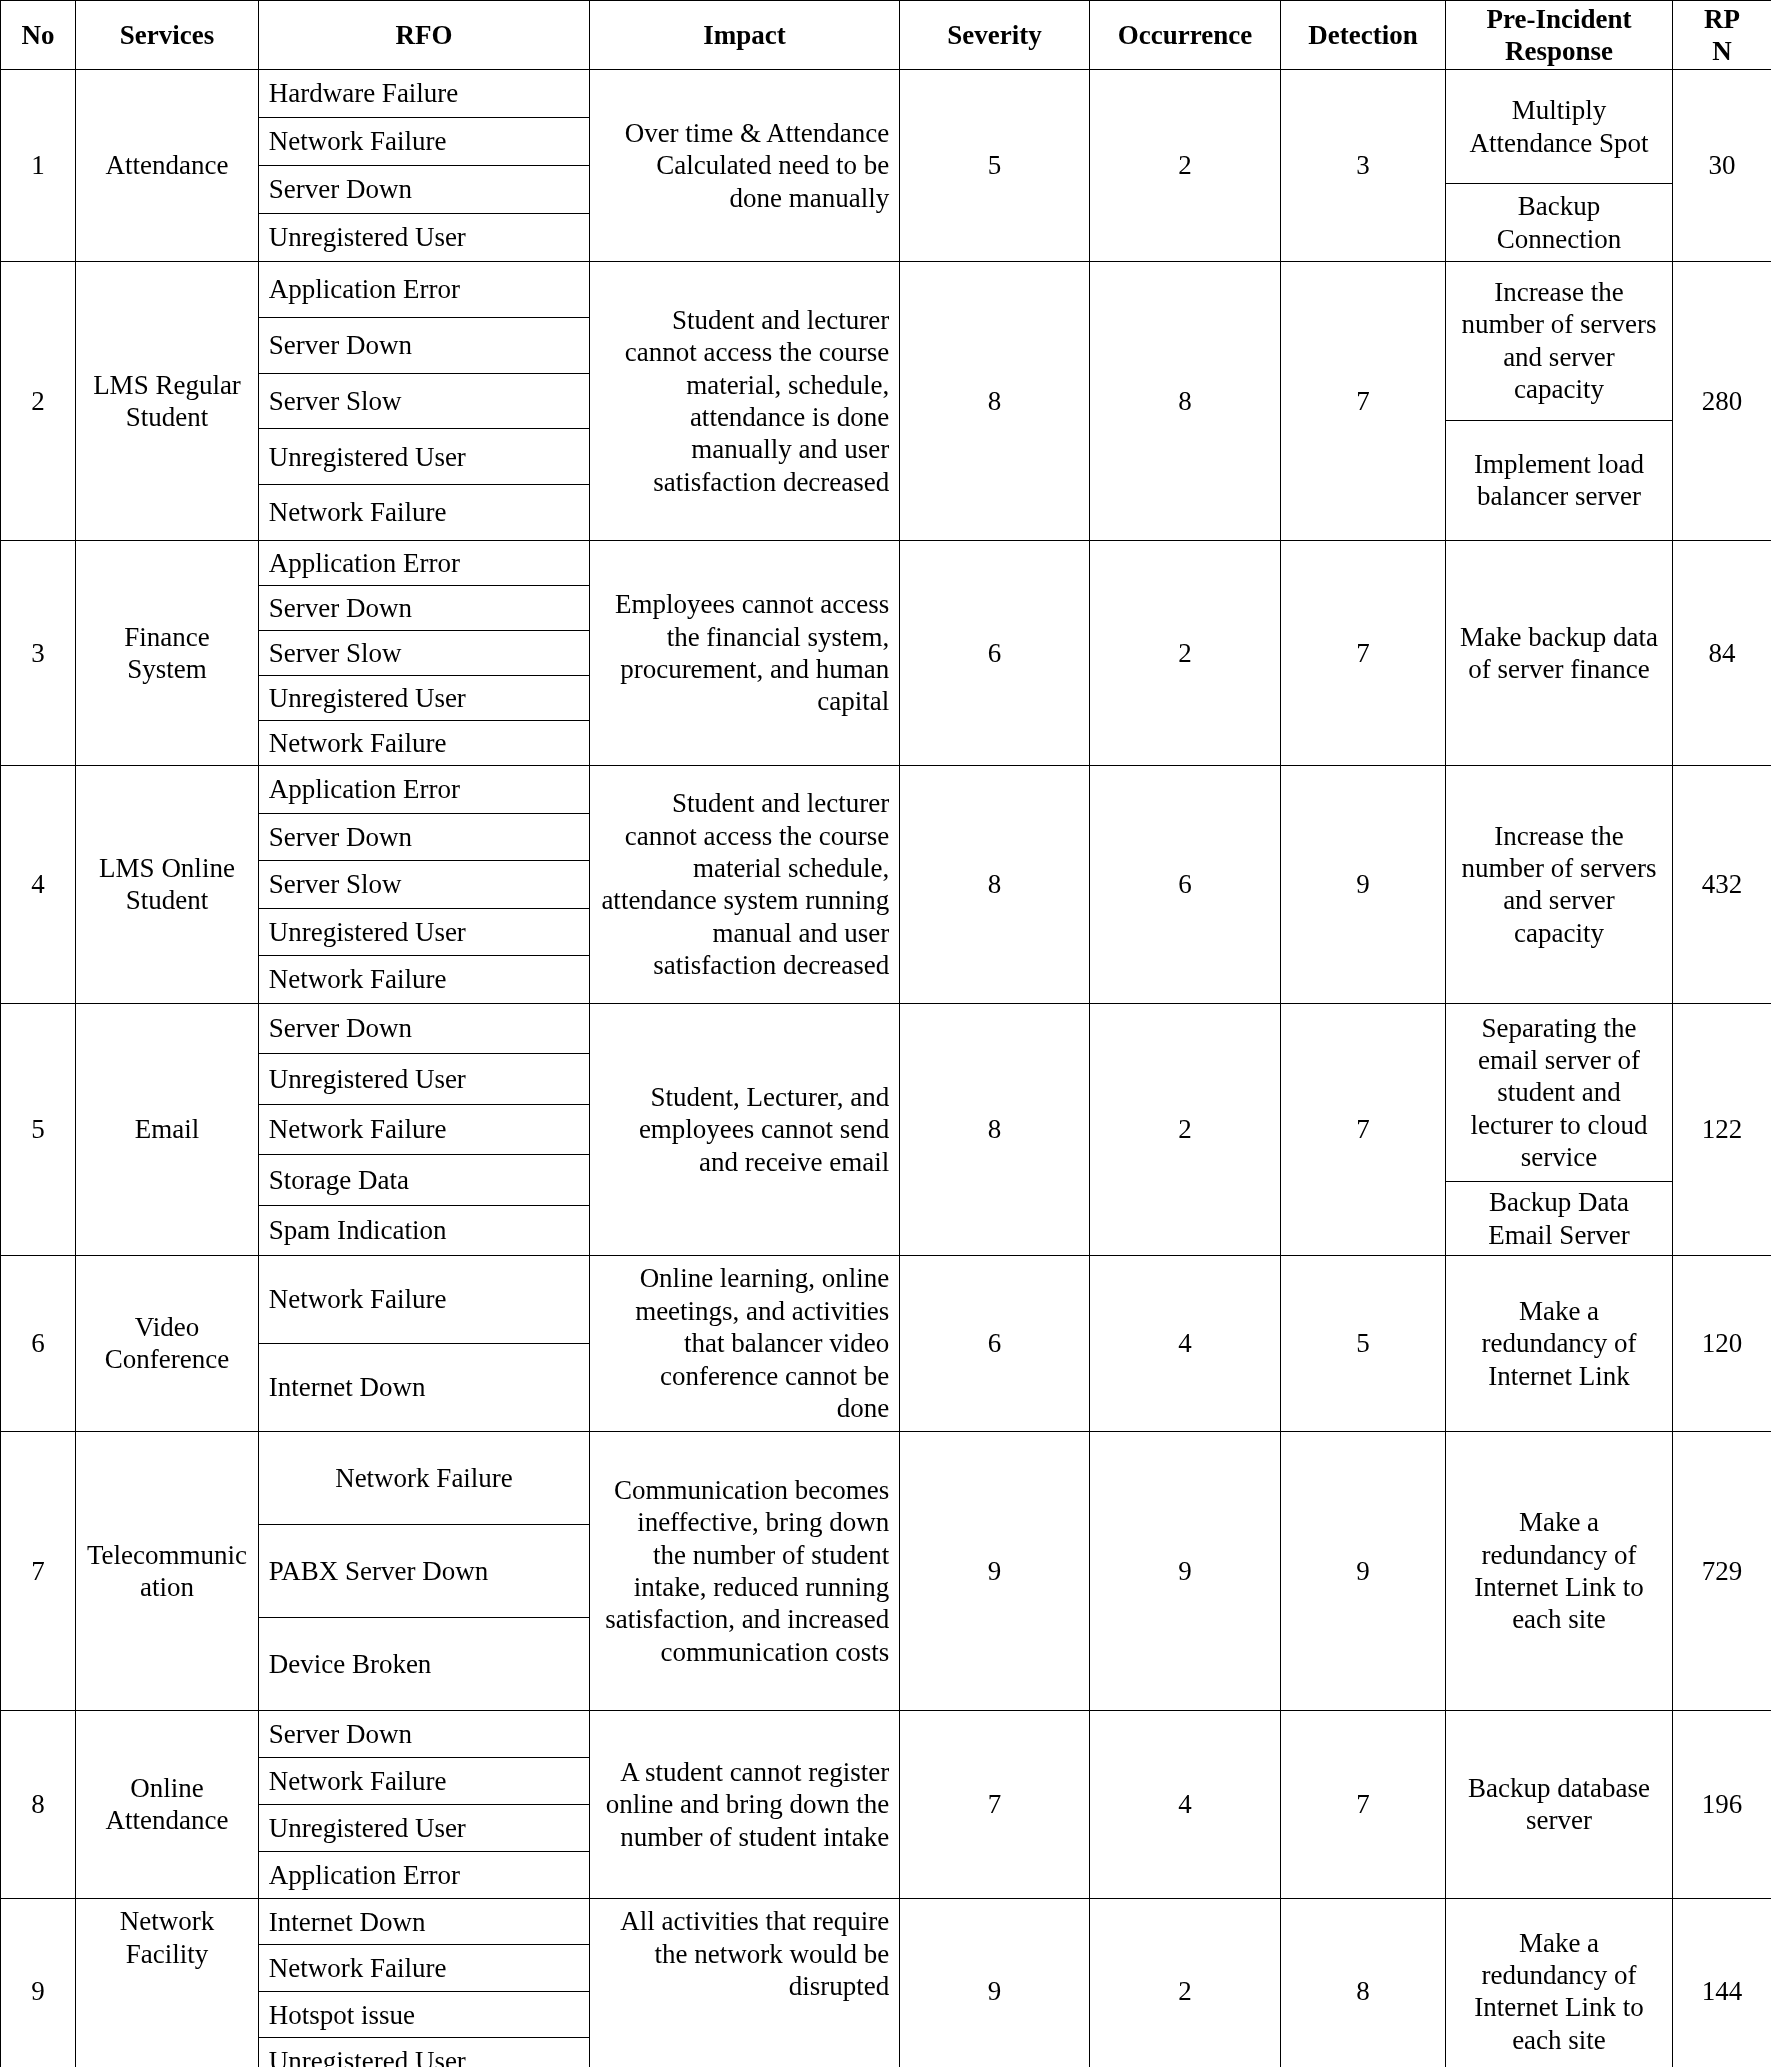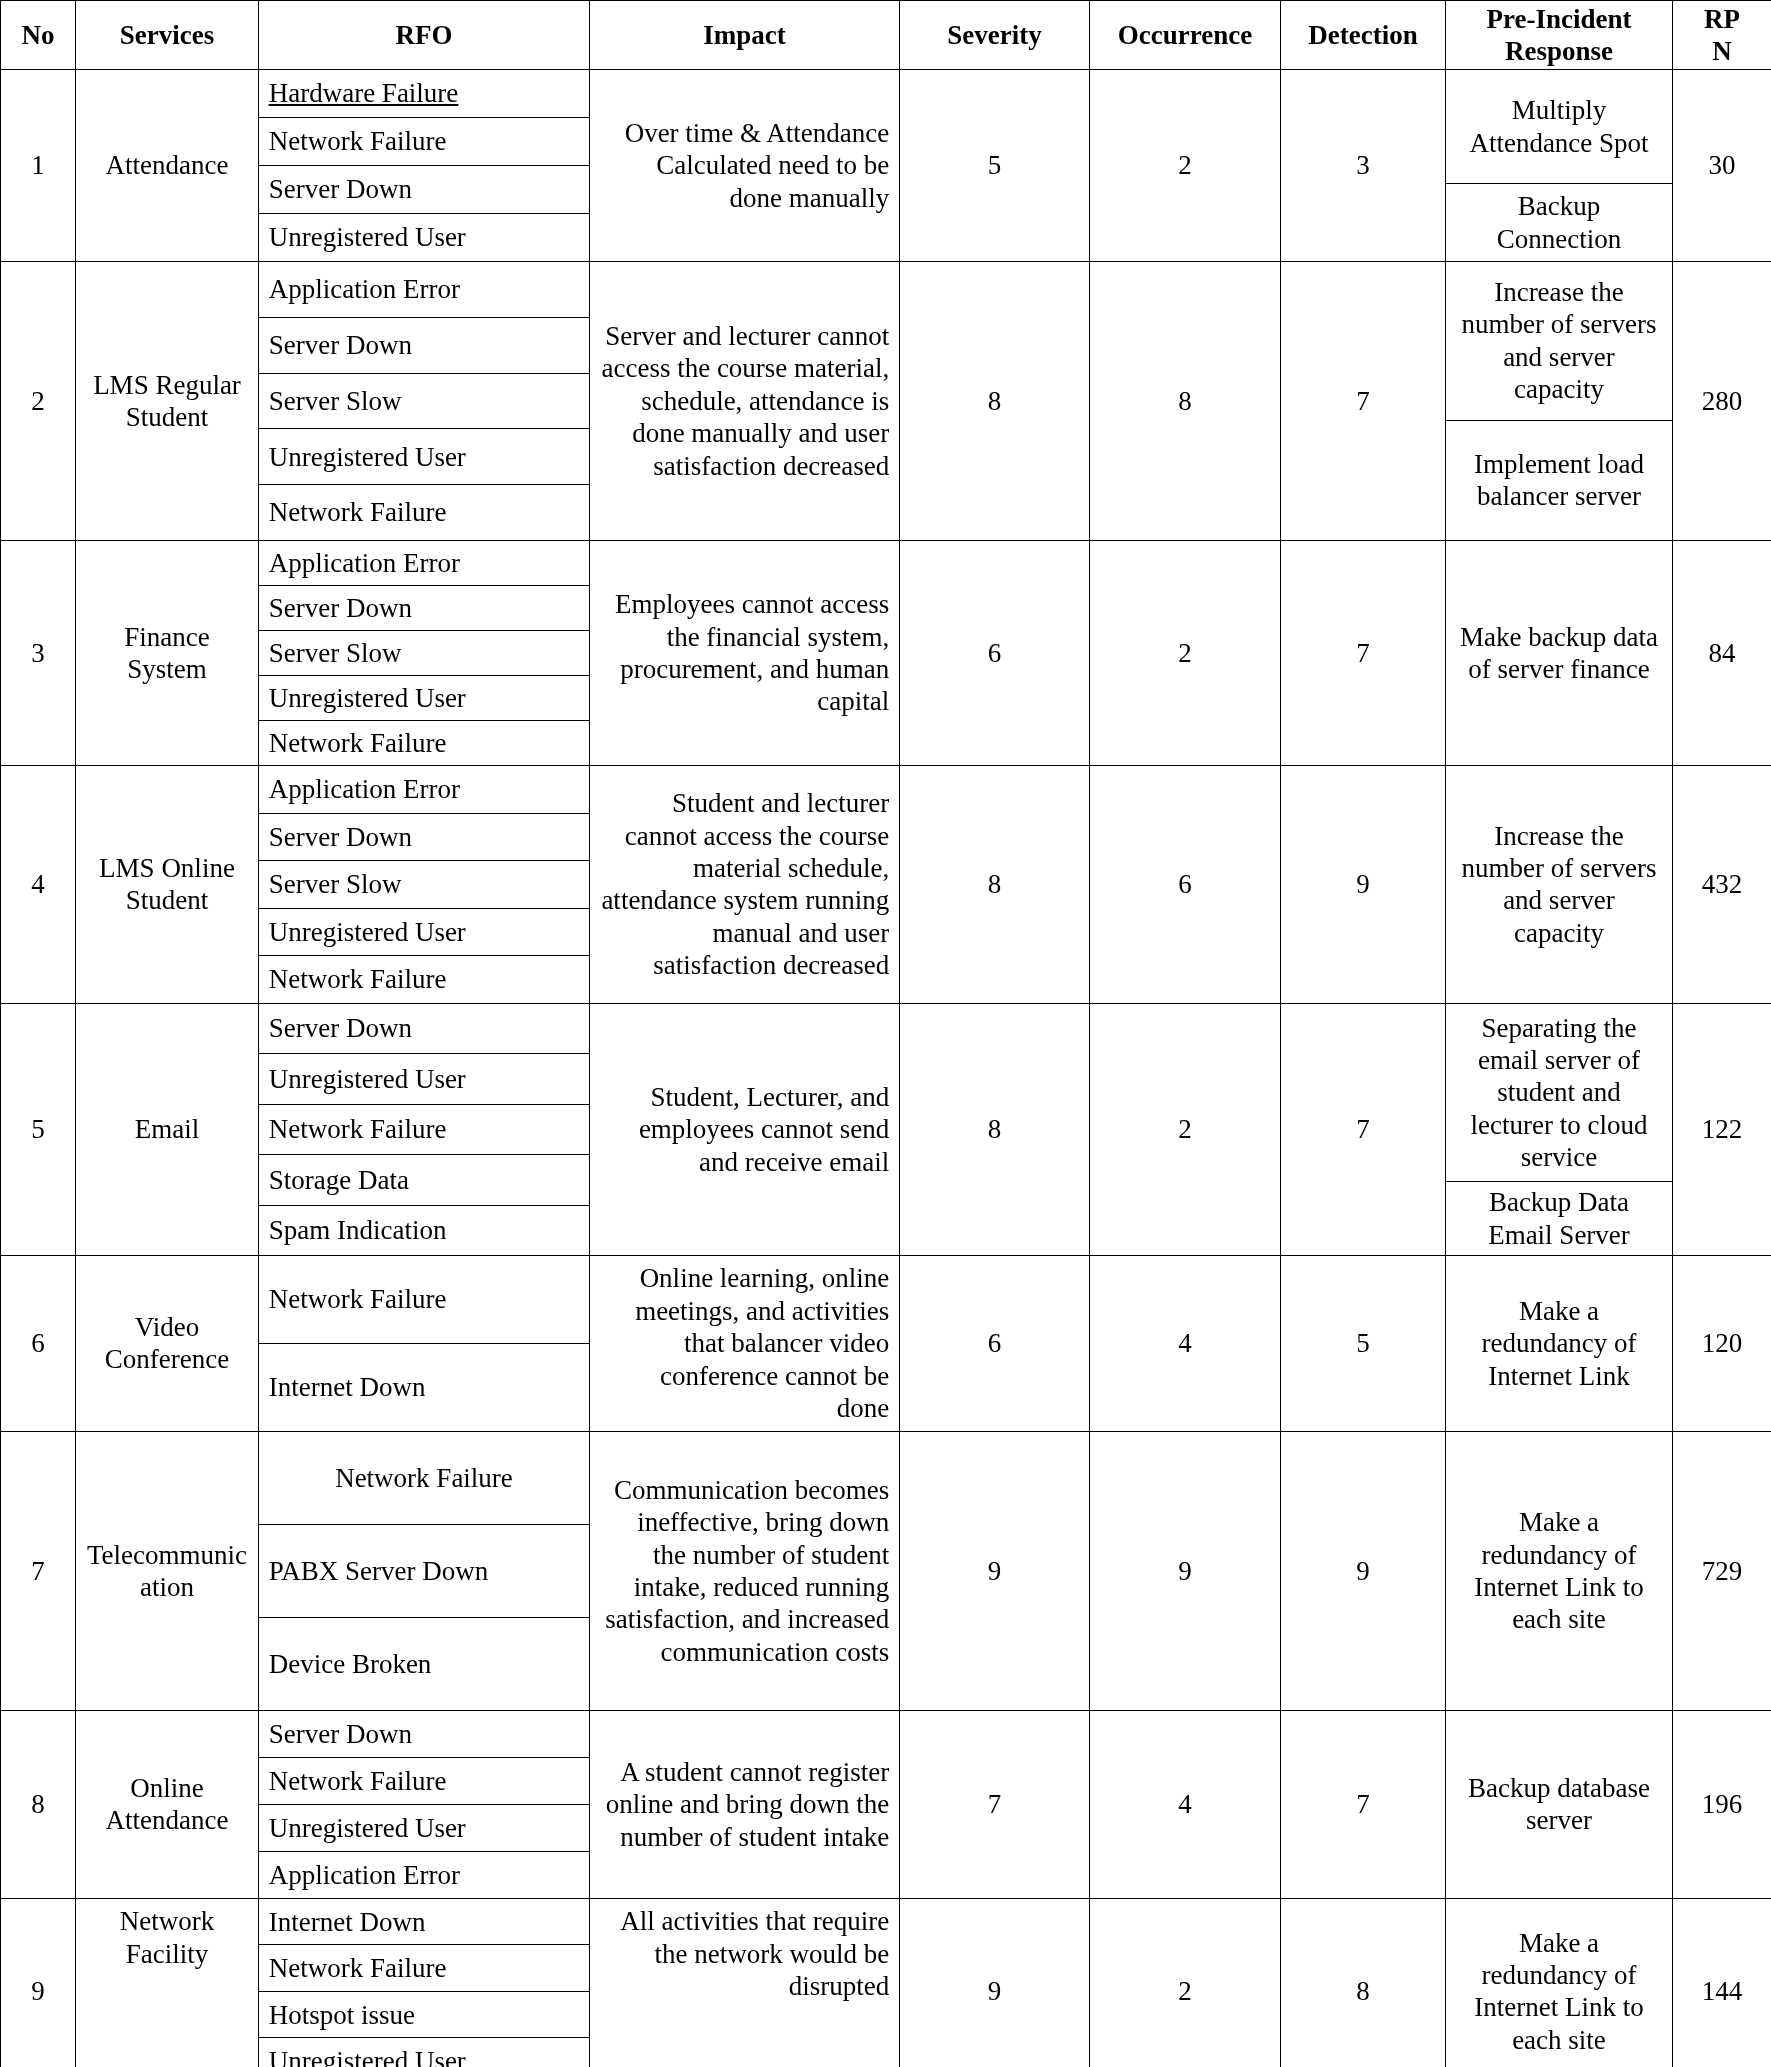--- a/index.html
+++ b/index.html
@@ -68,21 +68,21 @@
           <th class="">Pre-Incident Response</th>
           <th class="th-rpn">RPN</th>
         </tr>
       </thead>
     <tbody>
         <tr style="height:191px">
           <td class="c-center">1</td>
           <td class="c-center c-service">Attendance</td>
           <td class="c-stack" style="height:191px">
             <div class="stack">
-              <div class="sub sub-left" style="flex:1 1 0;text-decoration:underline;">Hardware Failure</div>
+              <div class="sub sub-left" style="flex:1 1 0;">Hardware Failure</div>
               <div class="sub sub-left" style="flex:1 1 0;">Network Failure</div>
               <div class="sub sub-left" style="flex:1 1 0;">Server Down</div>
               <div class="sub sub-left" style="flex:1 1 0;">Unregistered User</div>
             </div>
           </td>
           <td class="c-impact">Over time &amp; Attendance Calculated need to be done manually</td>
           <td class="c-center">5</td>
           <td class="c-center">2</td>
           <td class="c-center">3</td>
           <td class="c-stack" style="height:191px">
@@ -98,21 +98,21 @@
           <td class="c-center c-service">LMS Regular Student</td>
           <td class="c-stack" style="height:278px">
             <div class="stack">
               <div class="sub sub-left" style="flex:1 1 0;">Application Error</div>
               <div class="sub sub-left" style="flex:1 1 0;">Server Down</div>
               <div class="sub sub-left" style="flex:1 1 0;">Server Slow</div>
               <div class="sub sub-left" style="flex:1 1 0;">Unregistered User</div>
               <div class="sub sub-left" style="flex:1 1 0;">Network Failure</div>
             </div>
           </td>
-          <td class="c-impact">Server and lecturer cannot access the course material, schedule, attendance is done manually and user satisfaction decreased</td>
+          <td class="c-impact">Student and lecturer cannot access the course material, schedule, attendance is done manually and user satisfaction decreased</td>
           <td class="c-center">8</td>
           <td class="c-center">8</td>
           <td class="c-center">7</td>
           <td class="c-stack" style="height:278px">
             <div class="stack">
               <div class="sub sub-center" style="flex:4 1 0;">Increase the number of servers and server capacity</div>
               <div class="sub sub-center" style="flex:3 1 0;">Implement load balancer server</div>
             </div>
           </td>
           <td class="c-center">280</td>

